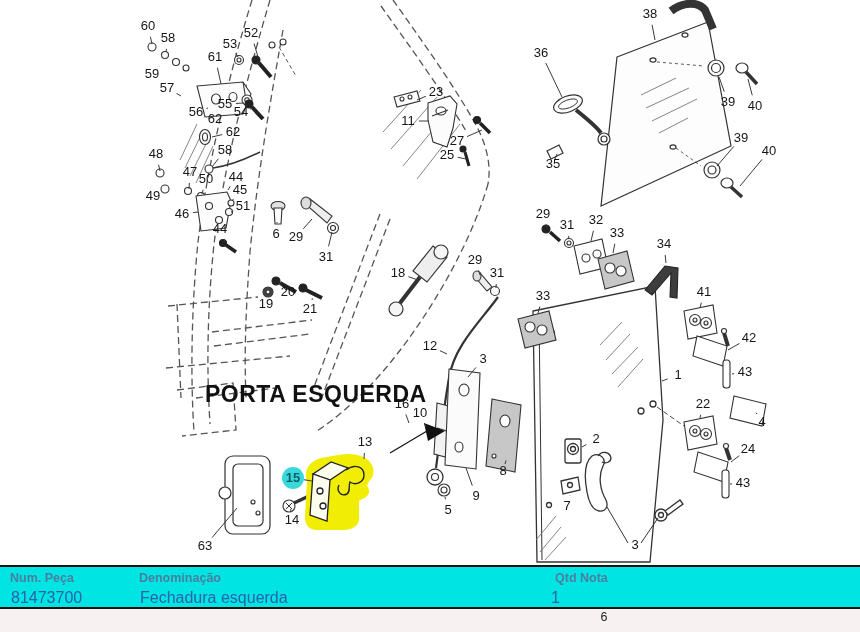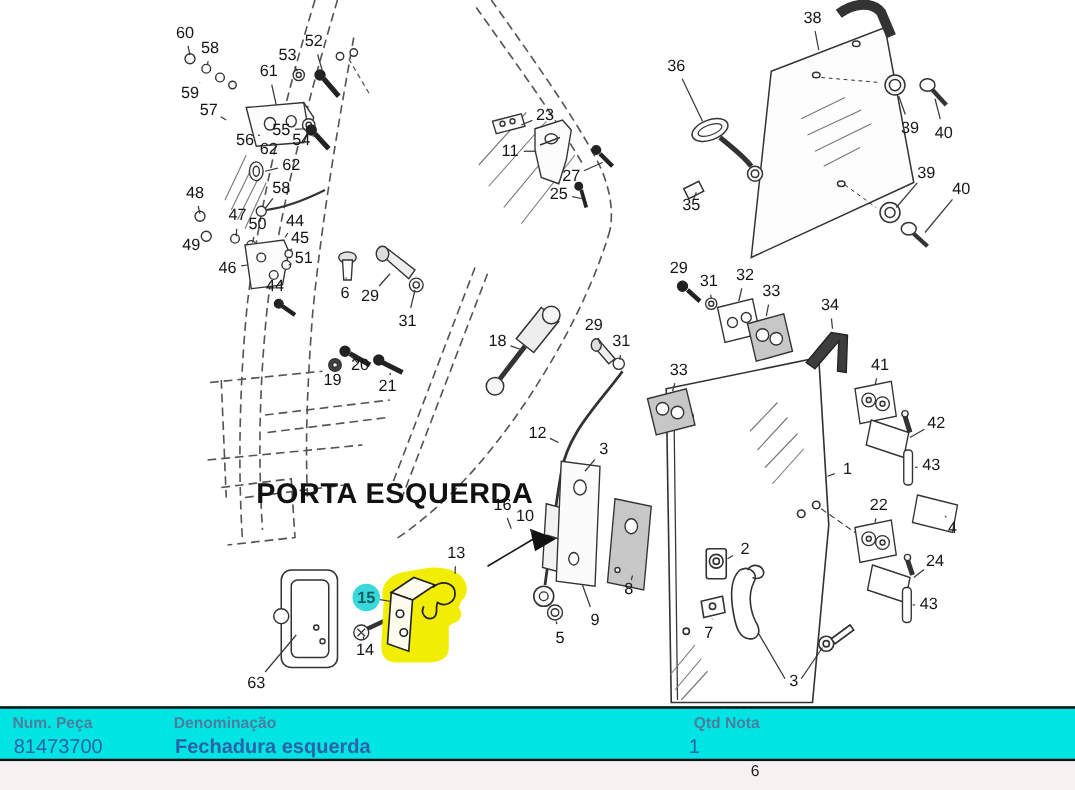--- a/index.html
+++ b/index.html
@@ -429,20 +429,20 @@
   <div class="title">PORTA ESQUERDA</div>
 
   <div class="band">
     <div class="hdr">
       <span class="c-num">Num. Peça</span>
       <span class="c-den">Denominação</span>
       <span class="c-qtd">Qtd Nota</span>
     </div>
     <div class="row">
       <span class="c-num" style="left:11px;">81473700</span>
-      <span class="c-den" style="left:96px;font-weight:bold;">Fechadura esquerda</span>
+      <span class="c-den" style="left:96px;">Fechadura esquerda</span>
       <span class="c-qtd" style="left:551px;">1</span>
     </div>
   </div>
 
   <div class="below"></div>
   <div class="pagenum">6</div>
 </div>
 
 </body></html>

